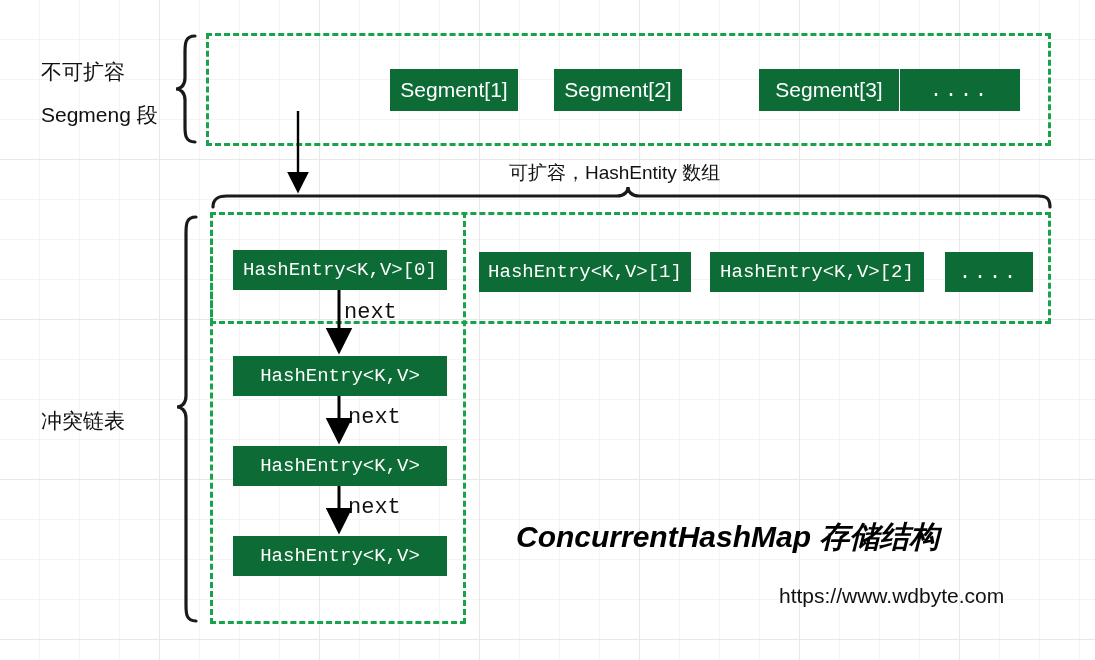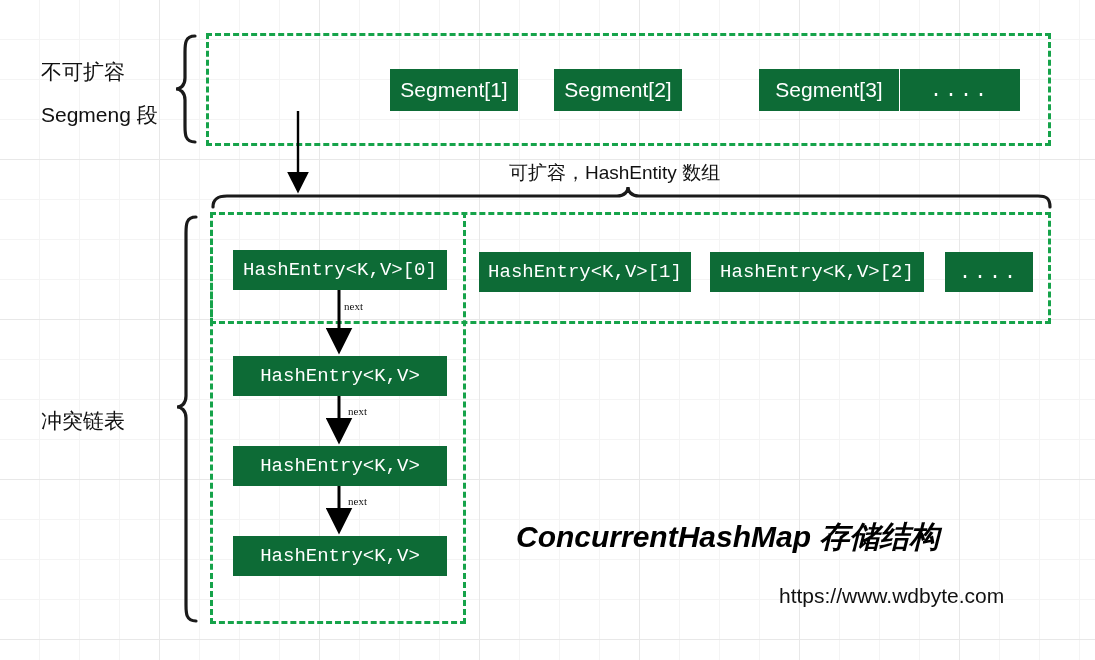--- a/index.html
+++ b/index.html
@@ -66,22 +66,22 @@
   
   .cnlabel{
     position:absolute;
     font-family:"Liberation Sans","DejaVu Sans",sans-serif;
     font-size:21px;
     color:#111111;
     white-space:nowrap;
   }
   .nextlabel{
     position:absolute;
-    font-family:Liberation Serif, serif;
-    font-size:11px;
+    font-family:Liberation Mono, monospace;
+    font-size:22px;
     color:#111111;
   }
   .title{
     position:absolute;
     font-family:"Liberation Sans","DejaVu Sans",sans-serif;
     font-size:30px;
     font-weight:bold;
     color:#000000;
     white-space:nowrap;
     font-style:italic;

